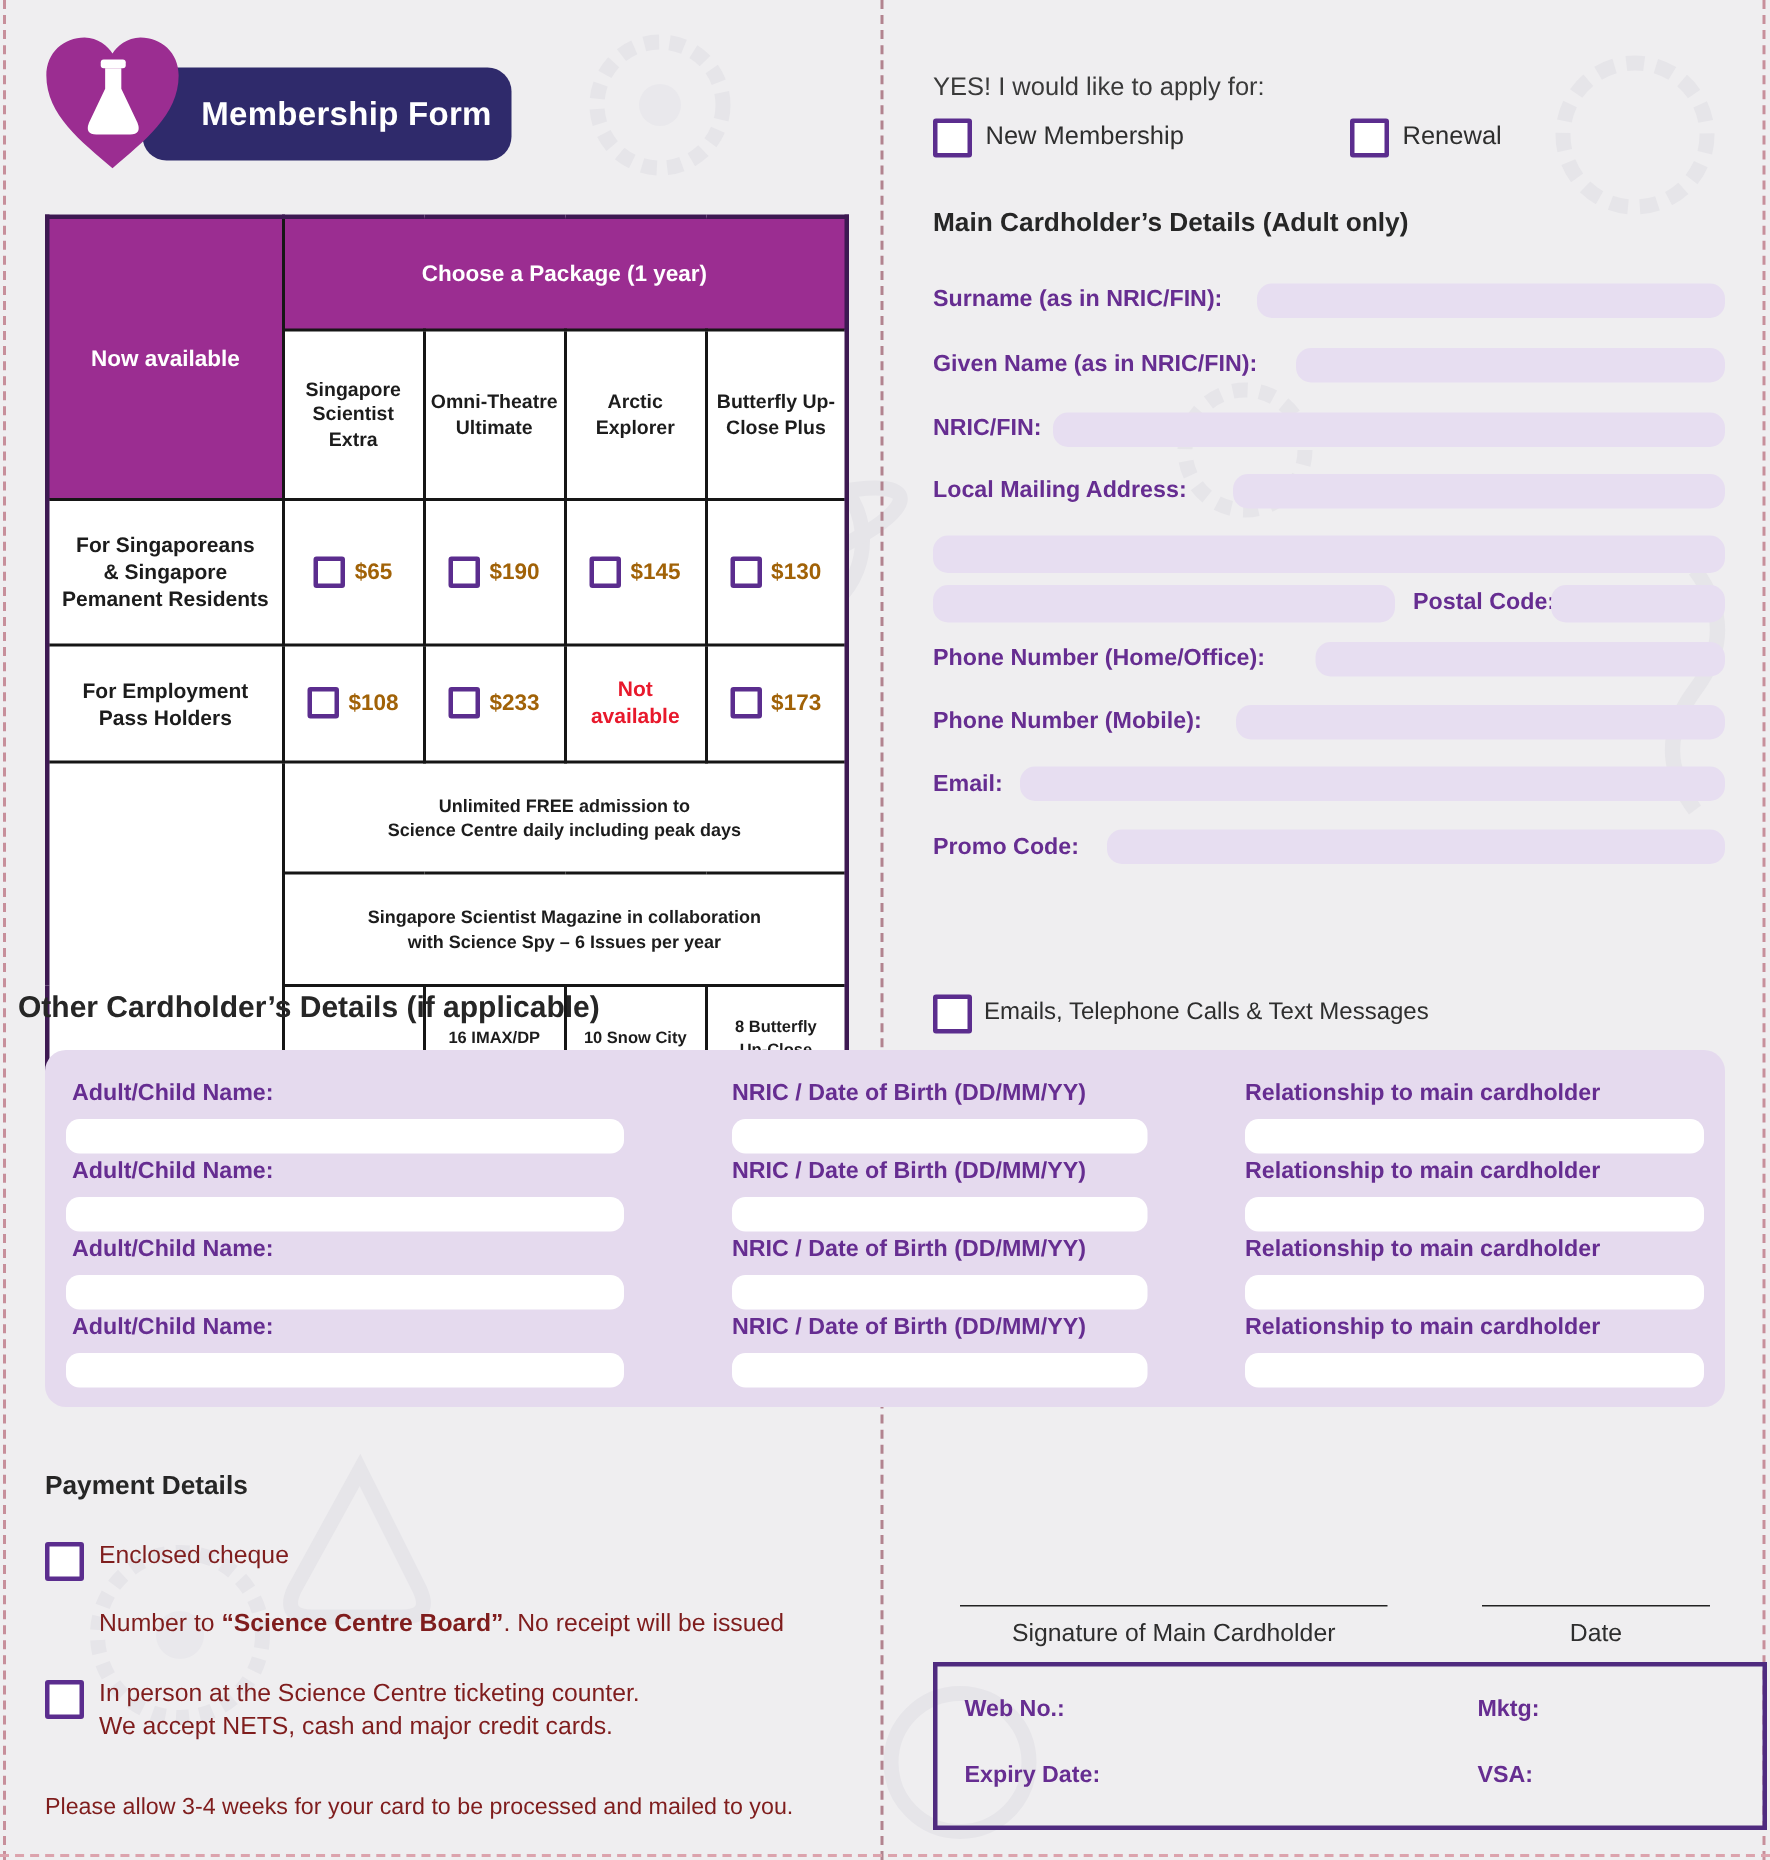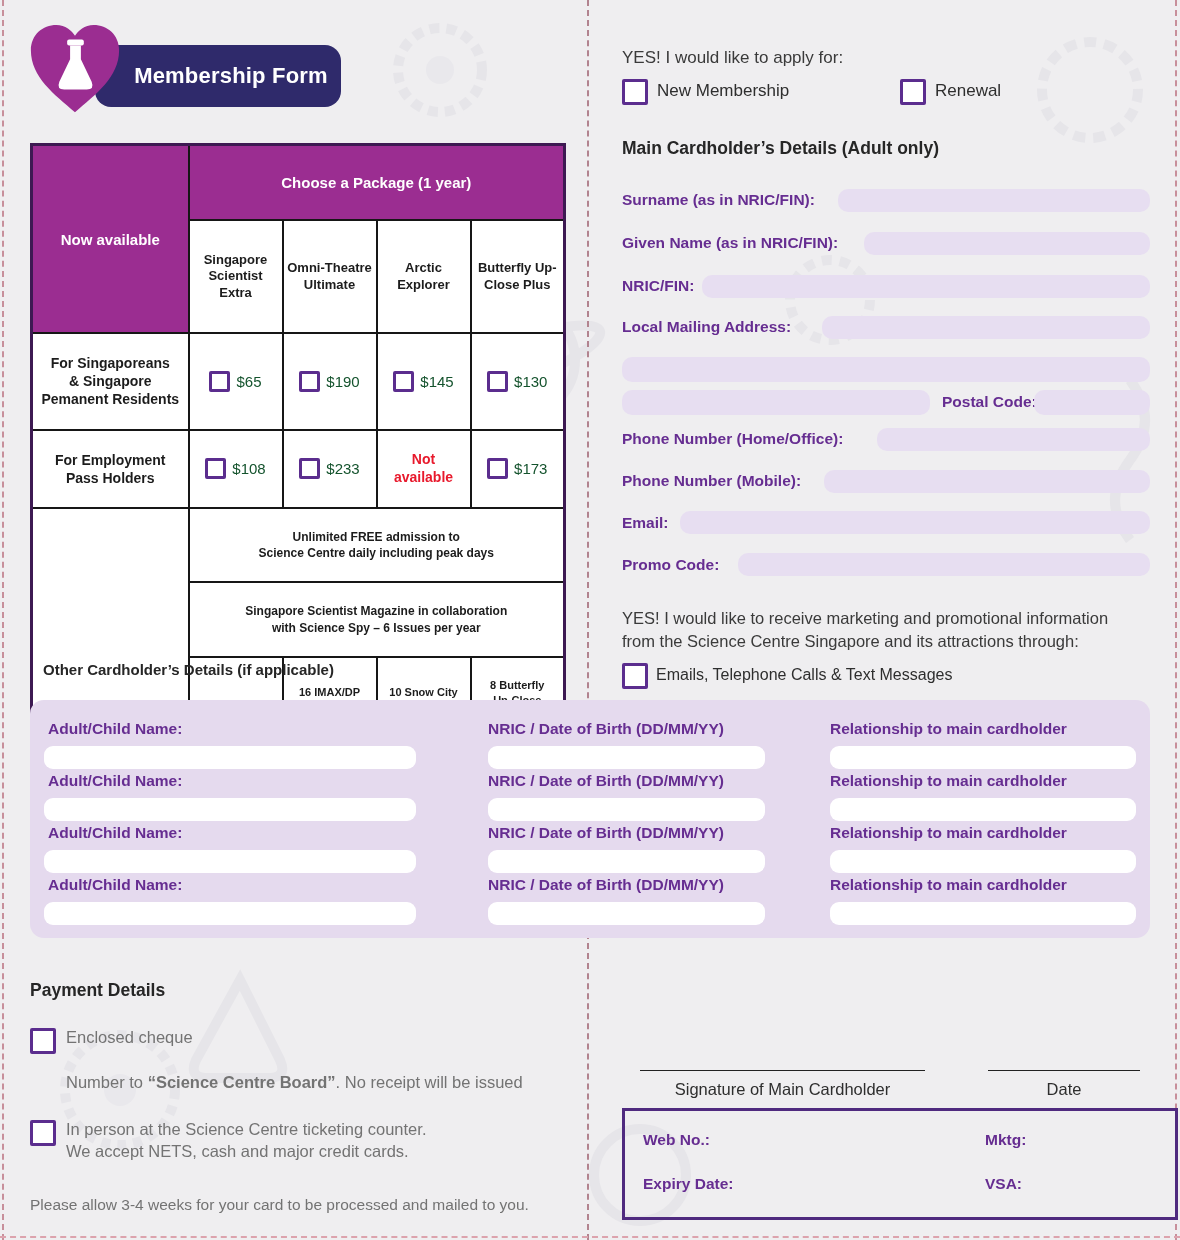--- a/index.html
+++ b/index.html
@@ -20,42 +20,42 @@
             table-layout:fixed;z-index:2;background:#fff;border:3px solid #3d1952;}
   table.pkg td{border:2px solid #161616;vertical-align:middle;text-align:center;padding:20px 3px;}
   td.purple{background:#9b2d91;color:#fff;font-weight:bold;}
   td.corner{font-size:15px;}
   td.phead{font-size:15px;height:33px;}
   tr.colheads td{font-size:13px;font-weight:bold;height:71px;line-height:1.25;color:#1c1c1c;}
   td.rowlabel{font-size:14px;font-weight:bold;line-height:1.3;color:#1c1c1c;}
   .pricecell{display:flex;align-items:center;justify-content:center;gap:6px;}
   .cb{display:inline-block;width:15px;height:15px;border:3px solid #5b2d8e;border-radius:2px;
       background:#fff;flex:none;}
-  .price{font-size:15px;font-weight:normal;color:#14532d;}
+  .price{font-size:15px;font-weight:bold;color:#a16207;}
   td.na{color:#e8192c;font-weight:bold;font-size:14px;line-height:1.25;}
   td.benefit{font-size:12px;font-weight:bold;line-height:1.35;color:#1c1c1c;}
   td.smallb{font-size:11px;}
   td.slim{height:18px;font-size:12.5px;}
   td.emptycell{background:#fff;}
   .preline{white-space:pre-line;}
   
   .h-black{font-weight:bold;color:#262626;}
   .txt-dark{color:#3a3a3a;}
   .plabel{position:absolute;color:#662d91;font-weight:bold;font-size:15.5px;z-index:2;white-space:nowrap;}
   .pinput{position:absolute;background:#e7def1;border-radius:10px;z-index:2;}
   .bigcb{position:absolute;width:20px;height:20px;border:3px solid #5b2d8e;border-radius:2px;
          background:#fff;z-index:2;}
   .cblabel{position:absolute;font-size:17px;color:#2e2e2e;z-index:2;white-space:nowrap;}
   
   .panel{position:absolute;left:30px;top:700px;width:1120px;height:238px;background:#e5daee;
          border-radius:14px;z-index:2;}
   .panel .plab{position:absolute;color:#662d91;font-weight:bold;font-size:15.5px;white-space:nowrap;}
   .panel .winput{position:absolute;height:23px;background:#fff;border-radius:9px;}
   
-  .payline{position:absolute;font-size:16.5px;color:#737373;z-index:2;white-space:nowrap;}
+  .payline{position:absolute;font-size:16.5px;color:#7f1d1d;z-index:2;white-space:nowrap;}
   .sigline{position:absolute;height:0;border-top:1.5px solid #222;z-index:2;}
   .siglabel{position:absolute;font-size:16.5px;color:#2e2e2e;text-align:center;z-index:2;}
   .officebox{position:absolute;left:622px;top:1108px;width:526px;height:106px;
              border:3px solid #4f2a7f;z-index:2;background:transparent;padding-left:24px;}
   .officebox span{position:absolute;color:#662d91;font-weight:bold;font-size:15.5px;}
 </style>
 </head>
 <body>
 
 <div class="page">
@@ -229,26 +229,24 @@
 
   <span class="plabel" style="left:622px;top:472px;">Phone Number (Mobile):</span>
   <div class="pinput" style="left:824px;top:470px;width:326px;height:23px;"></div>
 
   <span class="plabel" style="left:622px;top:514px;">Email:</span>
   <div class="pinput" style="left:680px;top:511px;width:470px;height:23px;"></div>
 
   <span class="plabel" style="left:622px;top:556px;">Promo Code:</span>
   <div class="pinput" style="left:738px;top:553px;width:412px;height:23px;"></div>
 
-  <div class="z txt-dark preline" style="left:622px;top:607px;font-size:16.5px;line-height:1.4;">YES! I would like to receive marketing and promotional information
-from the Science Centre Singapore and its attractions through:</div>
   <div class="bigcb" style="left:622px;top:663px;"></div>
   <div class="cblabel" style="left:656px;top:666px;font-size:16px;">Emails, Telephone Calls &amp; Text Messages</div>
 
-  <div class="z h-black" style="left:43px;top:661px;font-size:15px;">Other Cardholder’s Details  (if applicable)</div>
+  <div class="z h-black" style="left:12px;top:661px;font-size:20px;">Other Cardholder’s Details  (if applicable)</div>
   <div class="panel">
 
     <span class="plab" style="left:18px;top:20px;">Adult/Child Name:</span>
     <div class="winput" style="left:14px;top:46px;width:372px;"></div>
     <span class="plab" style="left:458px;top:20px;">NRIC / Date of Birth (DD/MM/YY)</span>
     <div class="winput" style="left:458px;top:46px;width:277px;"></div>
     <span class="plab" style="left:800px;top:20px;">Relationship to main cardholder</span>
     <div class="winput" style="left:800px;top:46px;width:306px;"></div>
 
     <span class="plab" style="left:18px;top:72px;">Adult/Child Name:</span>

